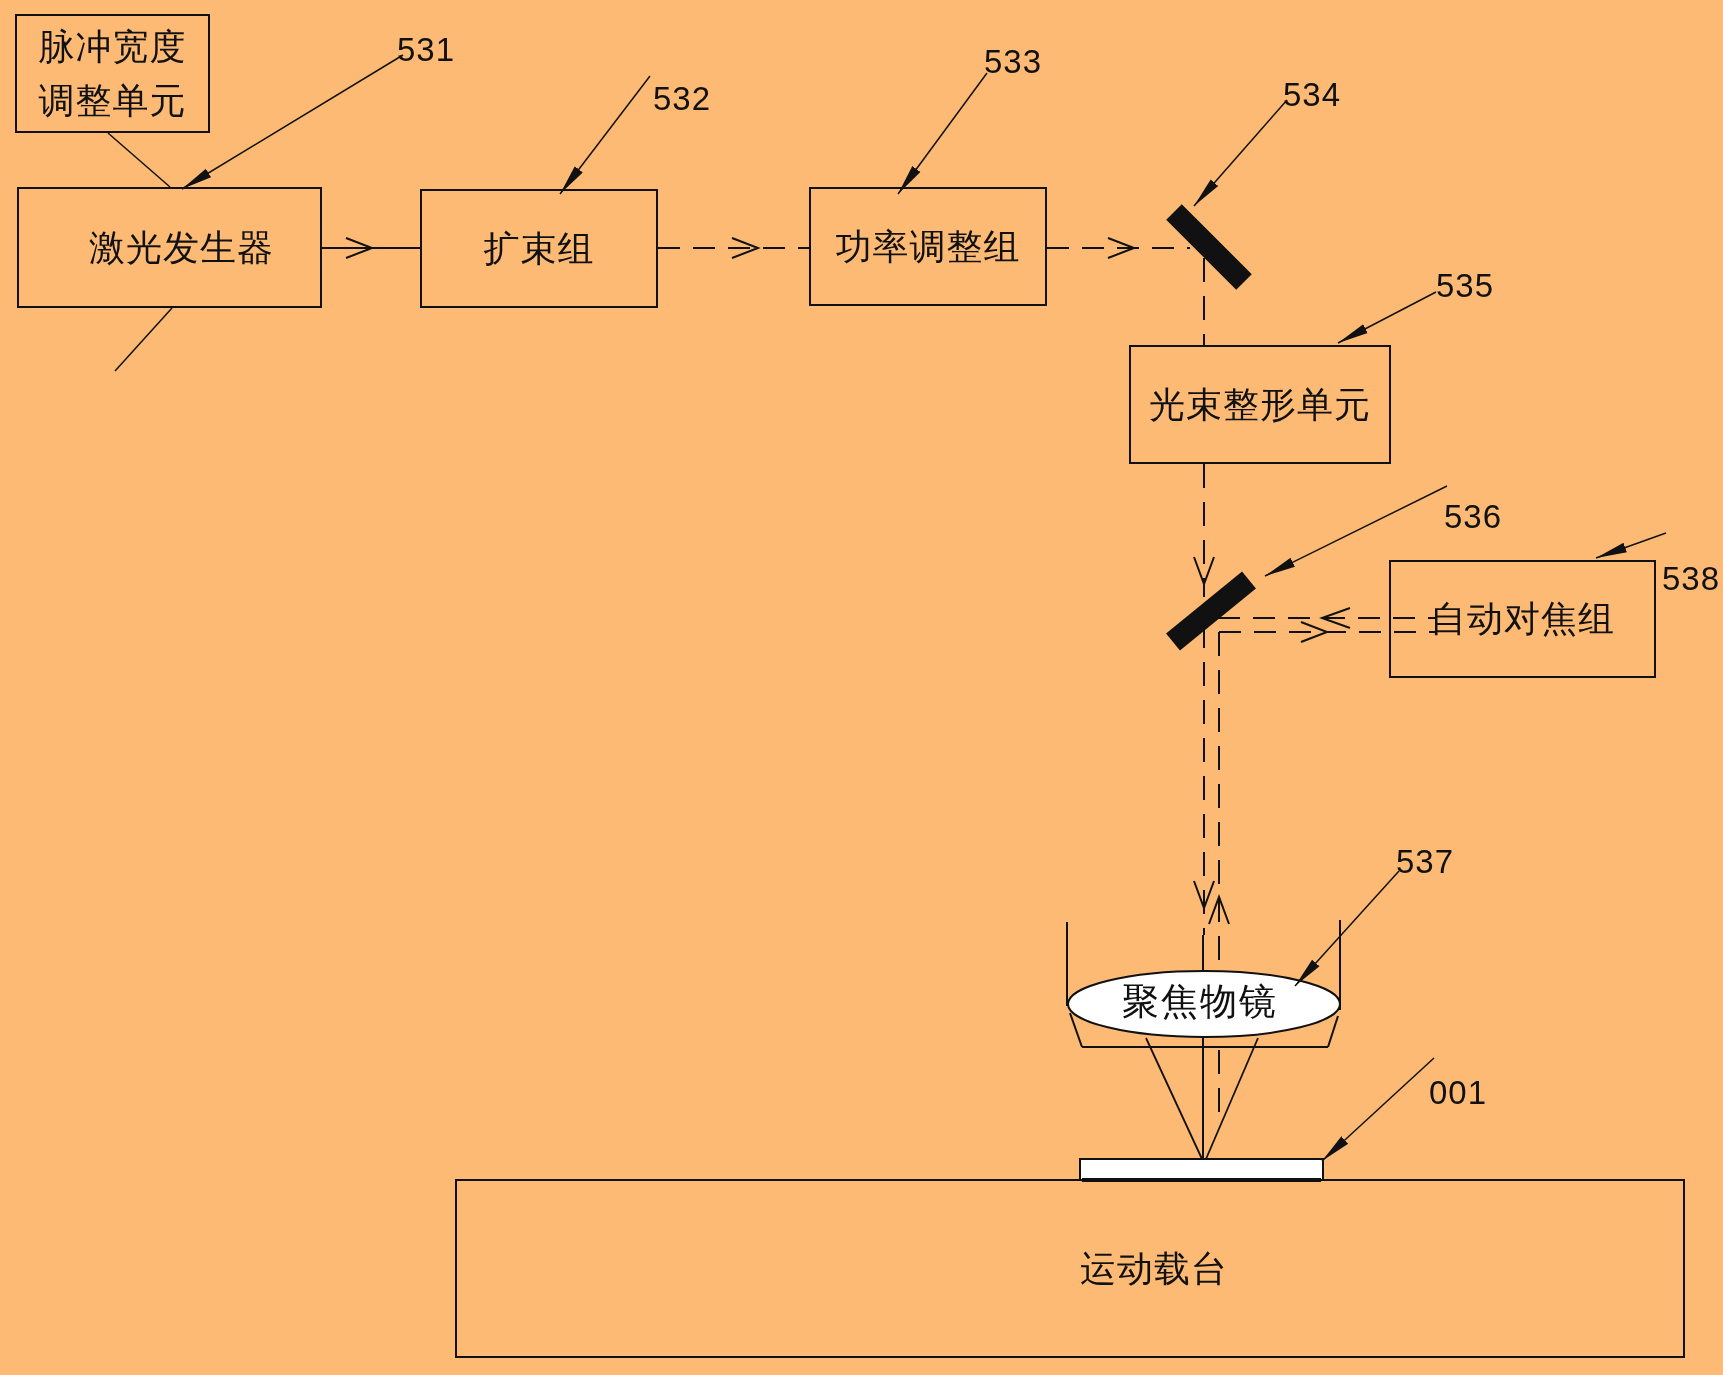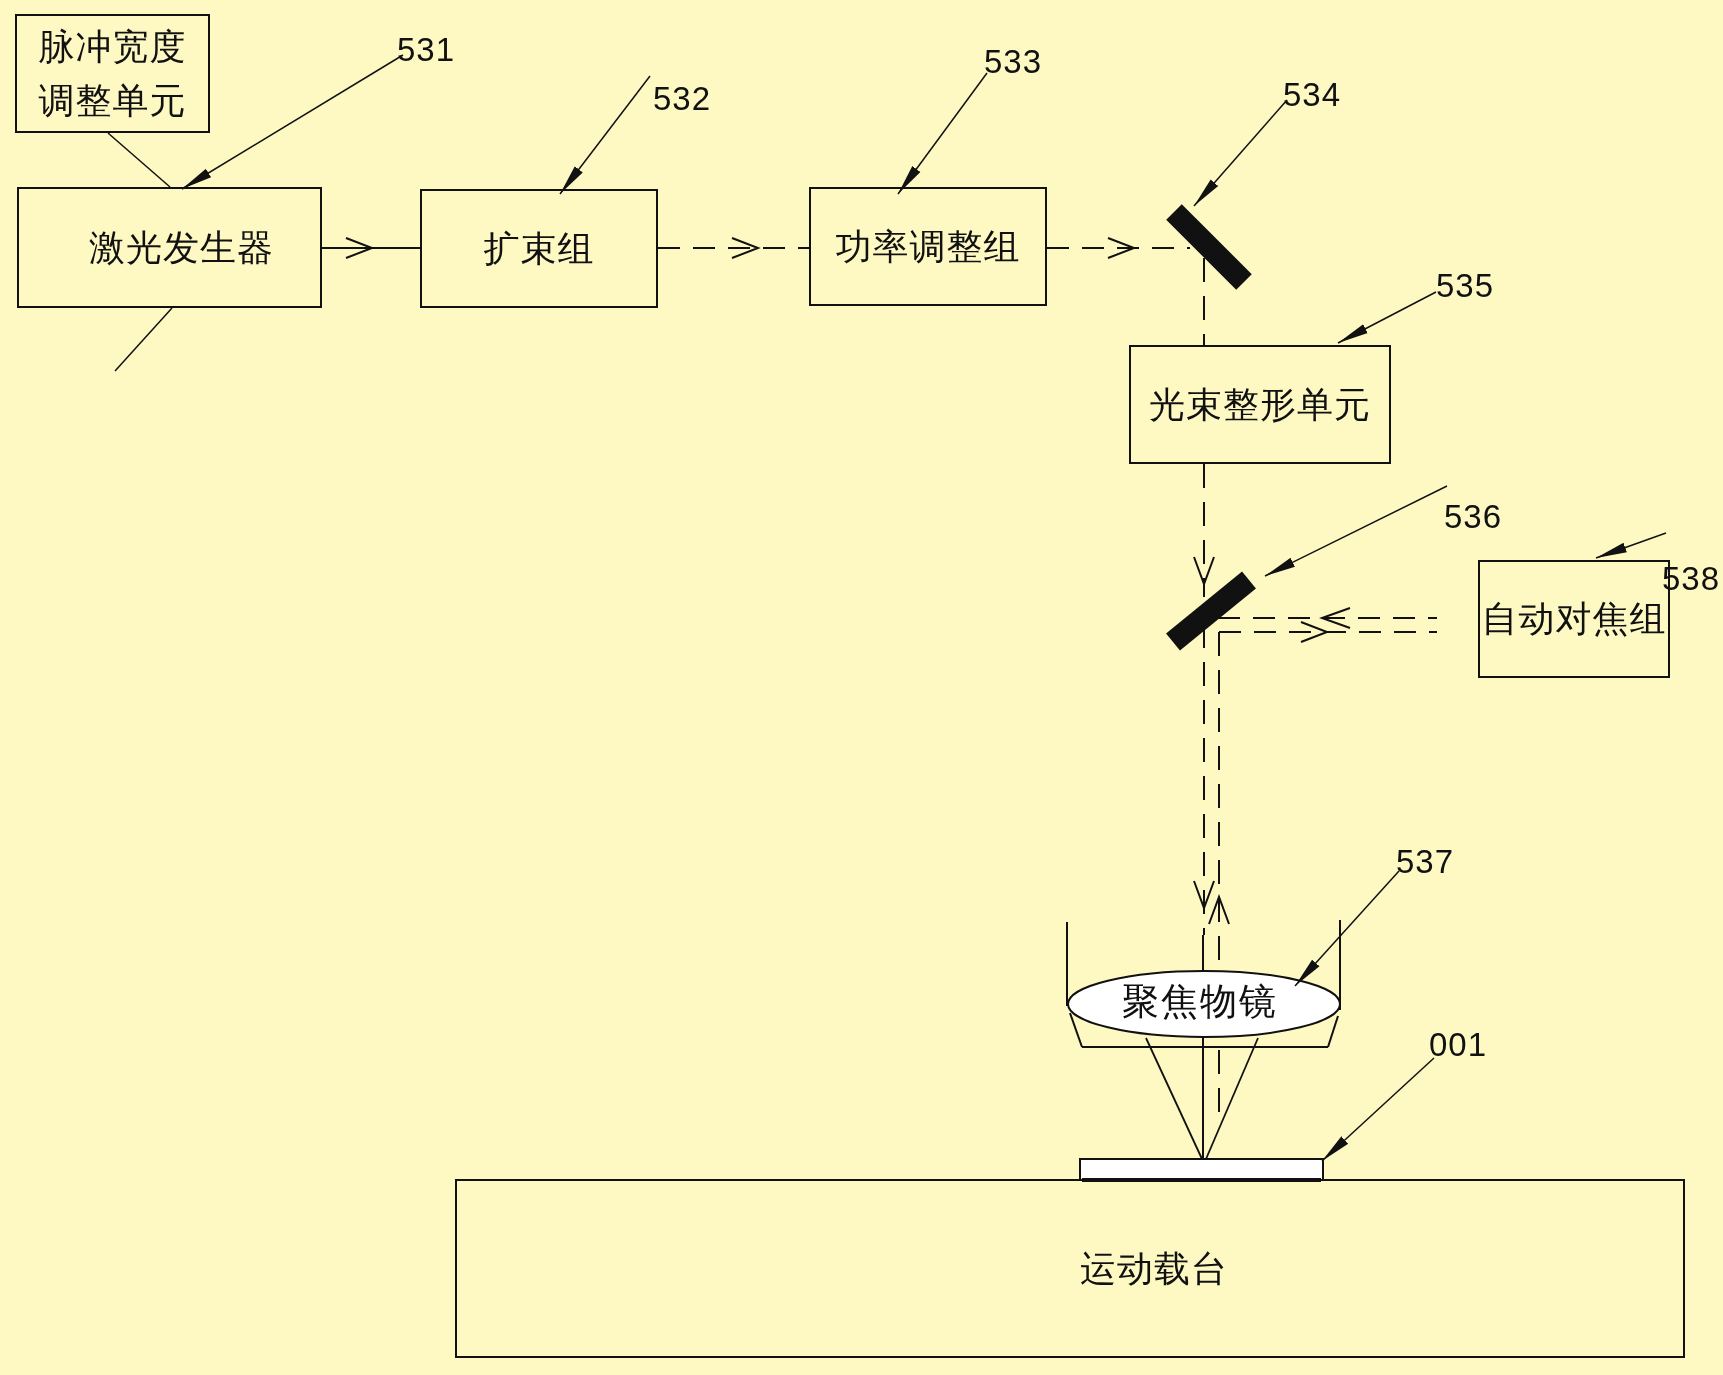--- a/index.html
+++ b/index.html
@@ -1,42 +1,42 @@
 <!DOCTYPE html>
 <html><head>
 <meta charset="utf-8">
 <style>
   html,body{margin:0;padding:0;background:#ffffff;}
-  #fig{position:relative;width:1723px;height:1375px;background:#fef9c3;overflow:hidden;
+  #fig{position:relative;width:1723px;height:1375px;background:#fdba74;overflow:hidden;
        font-family:"Liberation Serif","DejaVu Serif",serif;color:#111;}
   #geom{position:absolute;left:0;top:0;width:1723px;height:1375px;}
   .box{position:absolute;box-sizing:border-box;border:2px solid #111;background:transparent;
        display:flex;flex-direction:column;align-items:center;justify-content:center;
        font-size:36px;line-height:1.5;letter-spacing:1px;}
   .ref{position:absolute;font-family:"Liberation Sans","DejaVu Sans",sans-serif;
        font-size:33px;line-height:1;letter-spacing:1px;}
   .lenslabel{position:absolute;font-size:37px;line-height:1;letter-spacing:2px;}
   
   #box-pulse    {left:15px;  top:14px;  width:195px;  height:119px;}
   #box-laser    {left:17px;  top:187px; width:305px;  height:121px;padding-left:24px;}
   #box-rep     {left:17px;  top:371px; width:195px;  height:118px;}
   #box-expander{left:420px; top:189px; width:238px;  height:119px;}
   #box-power   {left:809px; top:187px; width:238px;  height:119px;}
   #box-shaper  {left:1129px;top:345px; width:262px;  height:119px;}
-  #box-autofocus{left:1478px;top:560px;width:192px;  height:118px;}
+  #box-autofocus{left:1389px;top:560px;width:267px;  height:118px;}
   #box-stage   {left:455px; top:1179px;width:1230px; height:179px;padding-left:168px;}
   #lbl-531{left:397px; top:33px;}
   #lbl-532{left:653px; top:50px;margin-top:32px;}
   #lbl-533{left:984px; top:45px;}
   #lbl-534{left:1283px;top:78px;}
   #lbl-535{left:1436px;top:269px;}
   #lbl-536{left:1444px;top:464px;margin-top:36px;}
   #lbl-537{left:1396px;top:845px;}
   #lbl-538{left:1662px;top:514px;margin-top:48px;}
-  #lbl-001{left:1429px;top:1028px;text-align:right;}
+  #lbl-001{left:1429px;top:1076px;text-align:right;}
   #lbl-lens{left:1122px;top:983px;}
 </style>
 </head>
 <body>
 
 <div id="fig">
 
   <svg id="geom" viewBox="0 0 1723 1375" xmlns="http://www.w3.org/2000/svg">
     <defs>
       <marker id="leadArrow" markerUnits="userSpaceOnUse" markerWidth="34" markerHeight="16" refX="31" refY="8" orient="auto">

